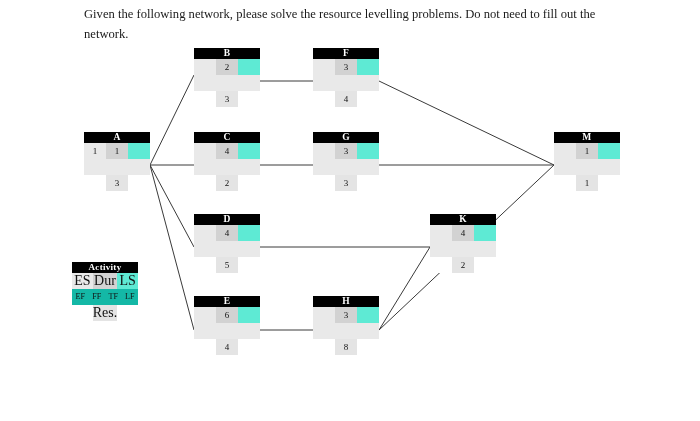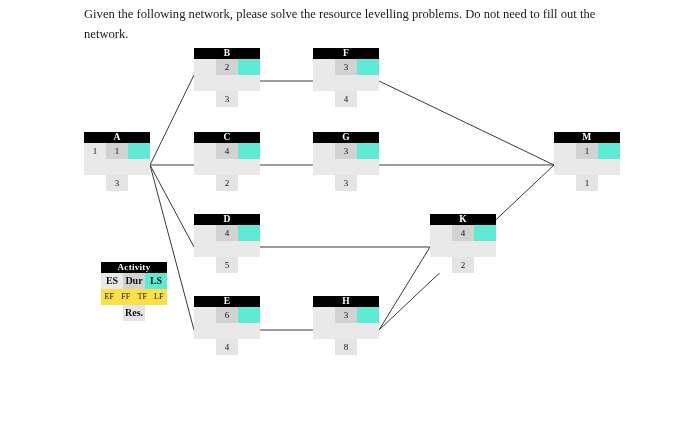--- a/index.html
+++ b/index.html
@@ -73,26 +73,26 @@
   .cell.c-dur { background: #d2d2d2; }
   .cell.c-ls  { background: #5eead4; }
   .cell.c-ef  { background: #e9e9e9; }
   .cell.c-ff  { background: #e9e9e9; }
   .cell.c-tf  { background: #e9e9e9; }
   .cell.c-res { background: #e4e4e4; }
   .cell.c-blank { background: #ffffff; }
 
   
   .legend .node-grid { grid-template-rows: 16px 16px 16px; }
-  .legend .cell { font-size: 10px; font-weight: bold; }
+  .legend .cell { font-size: 14px; }
   .legend .row2 {
     grid-column: 1 / span 3;
     display: grid;
     grid-template-columns: 1fr 1fr 1fr 1fr;
-    background: #fde047;
+    background: #14b8a6;
   }
   .legend .row2 .sub {
     font-size: 8.2px;
     text-align: center;
     line-height: 16px;
     font-family: "Liberation Serif", serif;
   }
   .legend .node-header { font-size: 9px; }
 </style>
 </head>
@@ -251,21 +251,21 @@
         <div class="cell c-ef"></div>
         <div class="cell c-ff"></div>
         <div class="cell c-tf"></div>
         <div class="cell c-blank"></div>
         <div class="cell c-res">1</div>
         <div class="cell c-blank"></div>
       </div>
     </div>
   </div>
 
-<div class="node legend" id="legend-box" style="left:101px; top:262px;">
+<div class="node legend" id="legend-box" style="left:72px; top:262px;">
   <div class="node-header">Activity</div>
   <div class="node-grid">
     <div class="cell c-es">ES</div>
     <div class="cell c-dur">Dur</div>
     <div class="cell c-ls">LS</div>
     <div class="row2">
       <div class="sub">EF</div>
       <div class="sub">FF</div>
       <div class="sub">TF</div>
       <div class="sub">LF</div>

